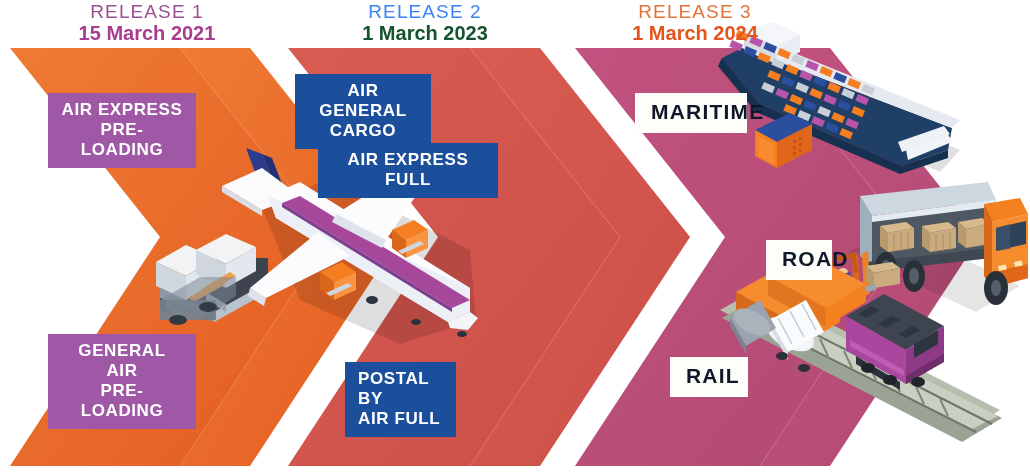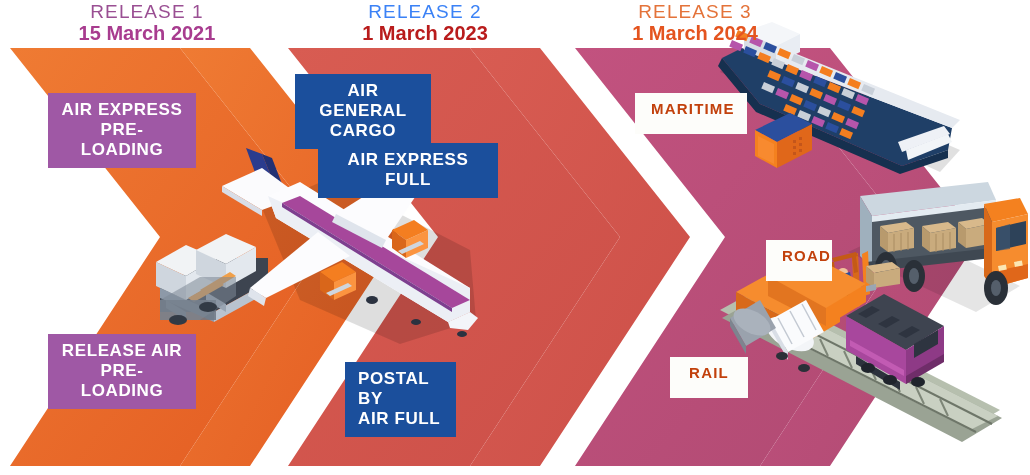--- a/index.html
+++ b/index.html
@@ -16,33 +16,33 @@
 
   
   .hdr{position:absolute;text-align:center;line-height:1.05;user-select:none;}
   .hdr .rel{font-size:19px;letter-spacing:1.1px;font-weight:400;display:block;}
   .hdr .date{font-size:20px;font-weight:bold;display:block;margin-top:1px;}
   #hdr1{left:22px;top:2px;width:250px;}
   #hdr1 .rel{color:#9a4f93;}
   #hdr1 .date{color:#a83c8f;}
   #hdr2{left:310px;top:2px;width:230px;}
   #hdr2 .rel{color:#3b82f6;}
-  #hdr2 .date{color:#b91c1c;}
+  #hdr2 .date{color:#14532d;}
   #hdr3{left:580px;top:2px;width:230px;}
   #hdr3 .rel{color:#e4733a;}
   #hdr3 .date{color:#e4541f;}
 
   
   .lbl{position:absolute;color:#ffffff;font-weight:bold;letter-spacing:.6px;
        line-height:1.18;padding:7px 13px 8px 13px;white-space:pre-line;
        font-size:17px;box-sizing:border-box;}
   .lbl.purple{background:#9f58a5;}
   .lbl.blue{background:#1b4f9c;}
-  .lbl.white{background:#fdfdfa;color:#c2410c;font-size:15px;
-             padding:7px 16px 16px 16px;letter-spacing:1.2px;}
+  .lbl.white{background:#fdfdfa;color:#0f172a;font-size:21px;
+             padding:7px 16px 8px 16px;letter-spacing:1.2px;}
 
   #lbl-air-express-pre{left:48px;top:93px;width:148px;text-align:center;}
   #lbl-postal-air-pre{left:48px;top:334px;width:148px;text-align:center;}
   #lbl-air-general-cargo{left:295px;top:74px;width:136px;text-align:center;}
   #lbl-air-express-full{left:318px;top:143px;width:180px;text-align:center;}
   #lbl-postal-by-air-full{left:345px;top:337px;width:111px;margin-top:25px;}
   #lbl-maritime{left:635px;top:93px;width:112px;text-align:center;}
   #lbl-road{left:766px;top:240px;width:66px;text-align:center;}
   #lbl-rail{left:670px;top:357px;width:78px;text-align:center;}
 </style>
@@ -410,21 +410,21 @@
     <span class="date">1 March 2023</span>
   </div>
   <div class="hdr" id="hdr3">
     <span class="rel">RELEASE 3</span>
     <span class="date">1 March 2024</span>
   </div>
 
   <div class="lbl purple" id="lbl-air-express-pre">AIR EXPRESS
 PRE-LOADING</div>
 
-  <div class="lbl purple" id="lbl-postal-air-pre">RELEASE AIR
+  <div class="lbl purple" id="lbl-postal-air-pre">GENERAL AIR
 PRE-LOADING</div>
 
   <div class="lbl blue" id="lbl-air-general-cargo">AIR GENERAL
 CARGO</div>
 
   <div class="lbl blue" id="lbl-air-express-full">AIR EXPRESS FULL</div>
 
   <div class="lbl blue" id="lbl-postal-by-air-full">POSTAL BY
 AIR FULL</div>
 

